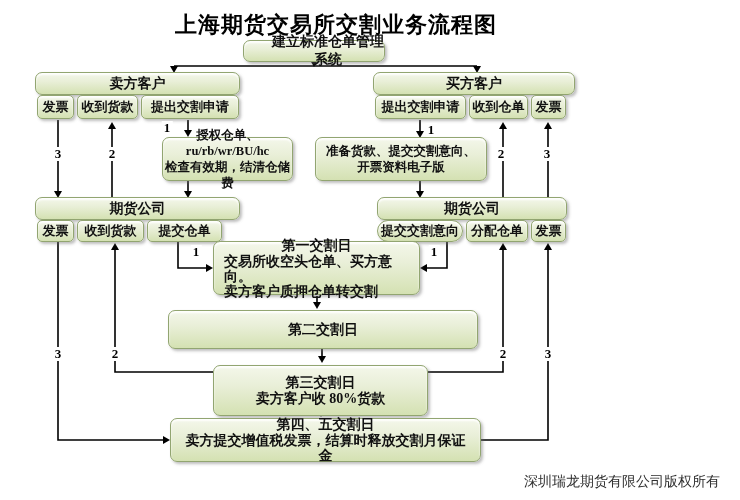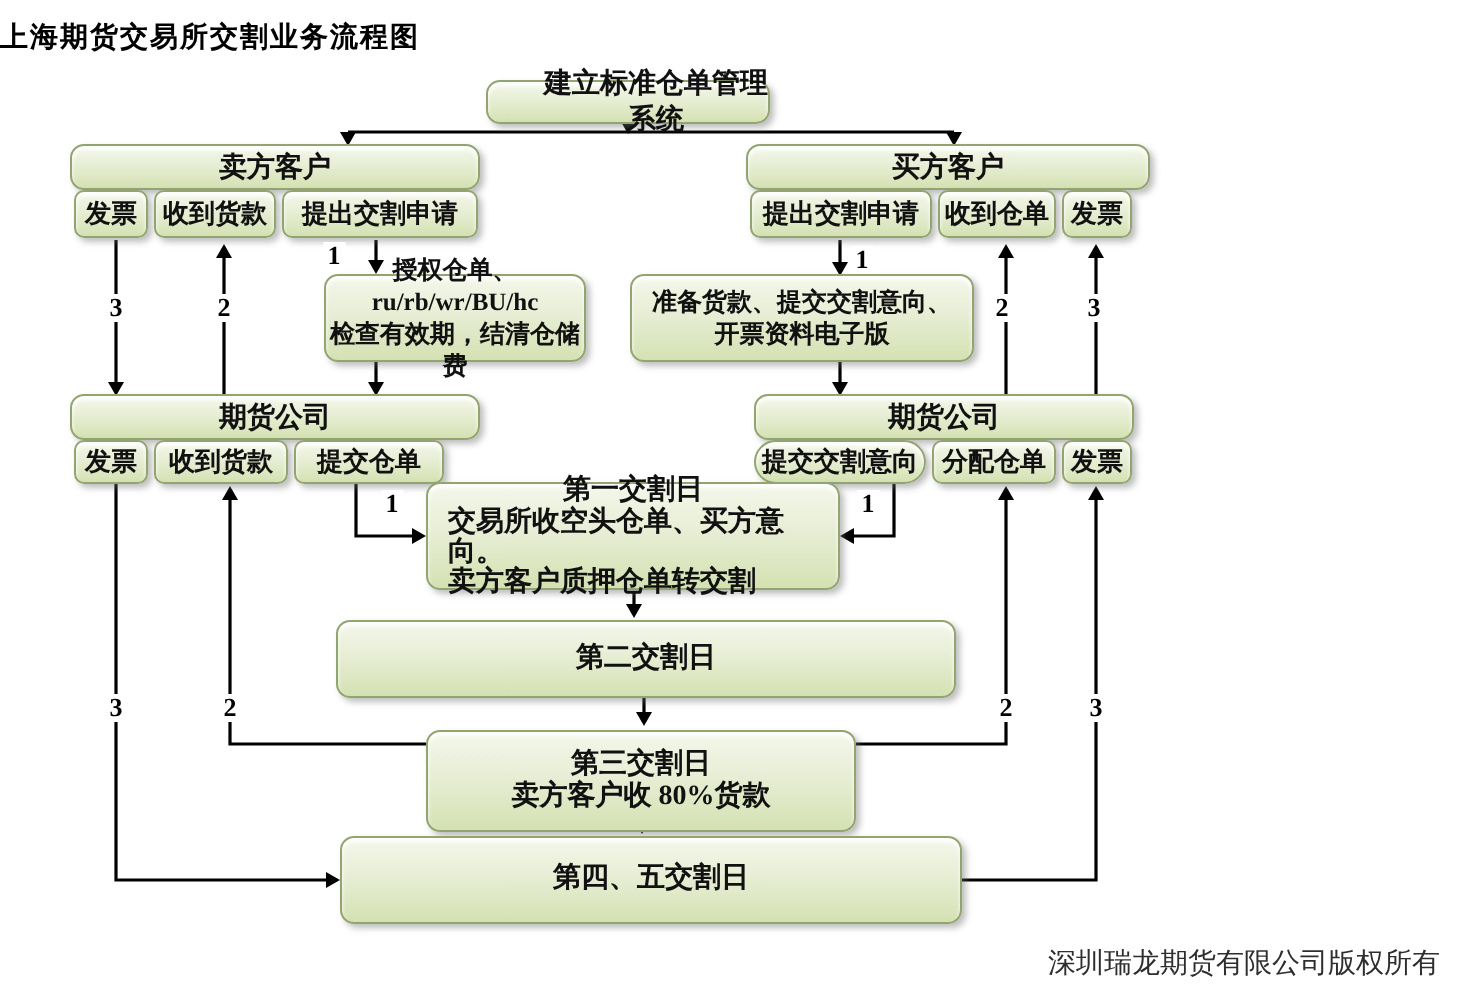--- a/index.html
+++ b/index.html
@@ -1,22 +1,22 @@
 <!DOCTYPE html>
 <html><head>
 <meta charset="utf-8">
 <style>
   html,body{margin:0;padding:0;background:#ffffff;}
   #canvas{
     position:relative;width:740px;height:500px;background:#ffffff;overflow:hidden;
     font-family:"Liberation Serif","DejaVu Serif",serif;
   }
   .title{
-    position:absolute;left:0;top:10px;width:672px;text-align:left;
-    font-size:14px;font-weight:bold;color:#000;letter-spacing:1px;
+    position:absolute;left:0;top:10px;width:672px;text-align:center;
+    font-size:22px;font-weight:bold;color:#000;letter-spacing:1px;
   }
   .box{
     position:absolute;box-sizing:border-box;
     border:1px solid #92a571;border-radius:7px;
     background:linear-gradient(to bottom,#f4f7ea 0%,#e9efd8 40%,#d4e1b2 100%);
     box-shadow:2px 2px 3px rgba(110,110,110,.45),inset 0 2px 2px rgba(255,255,255,.95);
     color:#111;font-weight:bold;text-align:center;
     display:flex;align-items:center;justify-content:center;
   }
   .sub{border-radius:5px;font-size:13px;}
@@ -163,20 +163,21 @@
   </div>
   <div class="box day" style="left:168px;top:310px;width:310px;height:39px;">
     <span class="t">第二交割日</span>
   </div>
   <div class="box day" style="left:213px;top:365px;width:215px;height:51px;">
     <span class="t">第三交割日</span>
     <span class="b">卖方客户收 80%货款</span>
   </div>
   <div class="box day" style="left:170px;top:418px;width:311px;height:44px;">
     <span class="t">第四、五交割日</span>
+    <span class="b">卖方提交增值税发票，结算时释放交割月保证金</span>
   </div>
 
   <span class="num" style="left:167px;top:128px;">1</span>
   <span class="num" style="left:431px;top:130px;">1</span>
   <span class="num" style="left:196px;top:252px;">1</span>
   <span class="num" style="left:434px;top:252px;">1</span>
   <span class="num" style="left:58px;top:154px;">3</span>
   <span class="num" style="left:112px;top:154px;">2</span>
   <span class="num" style="left:501px;top:154px;">2</span>
   <span class="num" style="left:547px;top:154px;">3</span>

